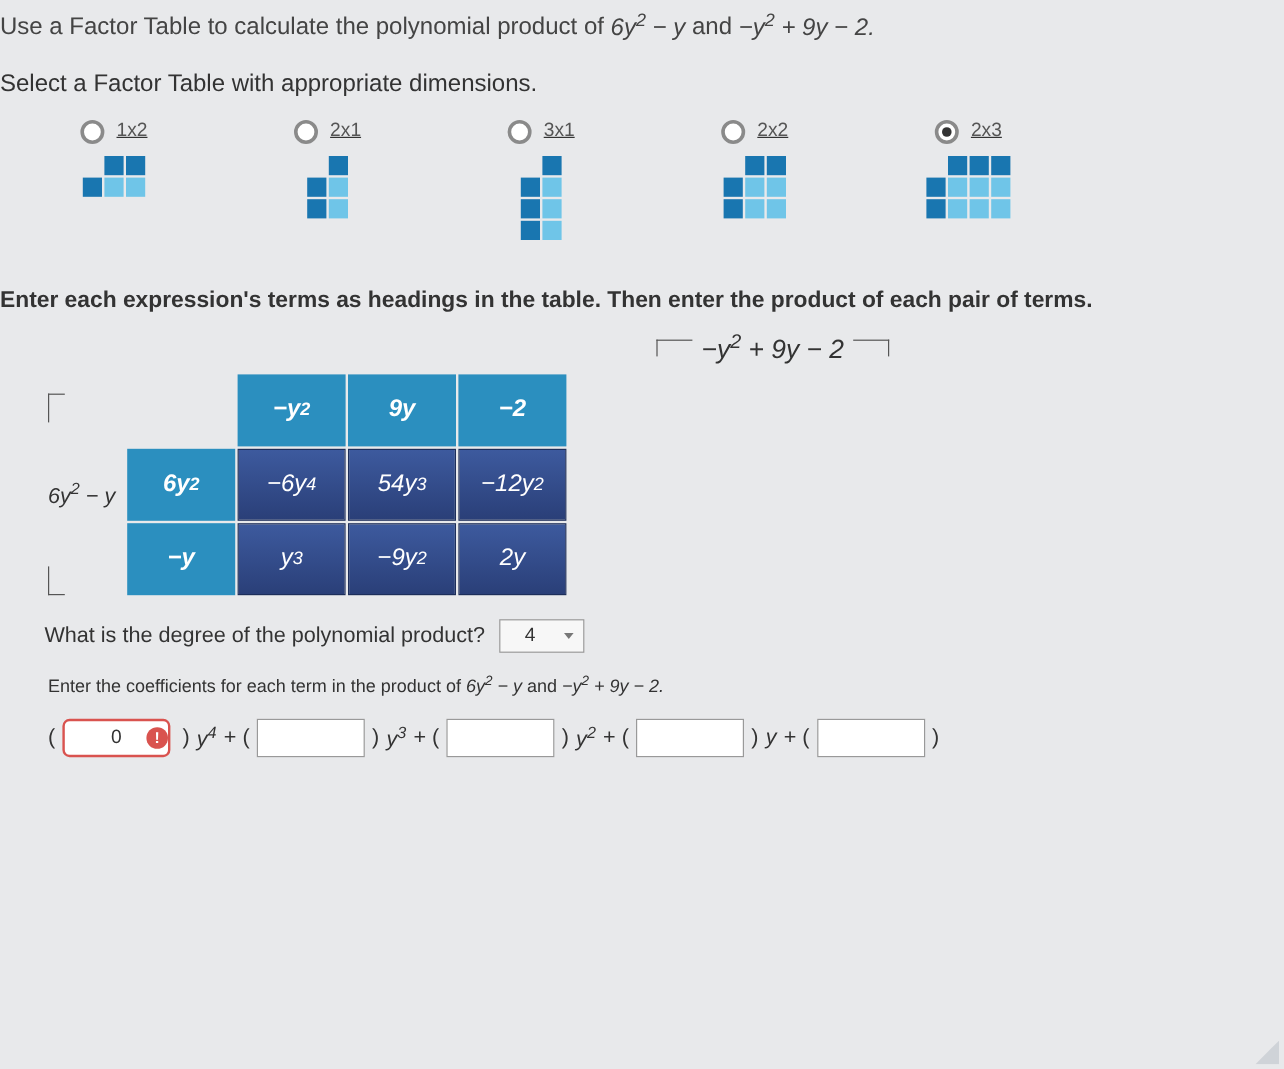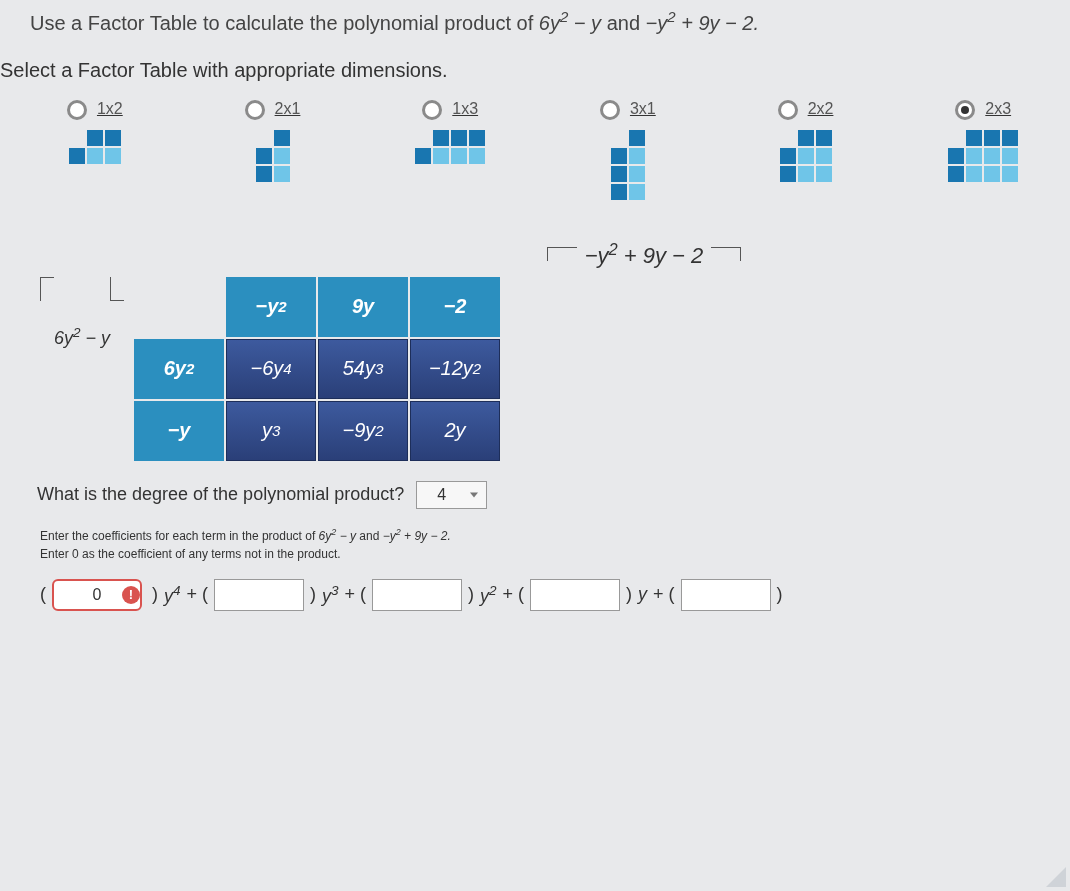--- a/index.html
+++ b/index.html
@@ -1,18 +1,18 @@
 <!DOCTYPE html>
 <html><head>
 <meta charset="utf-8">
 <style>
 * { box-sizing: border-box; margin: 0; padding: 0; }
 body { font-family: Arial, Helvetica, sans-serif; background: #e8e9eb; color: #333; width: 1070px; height: 891px; overflow: hidden; position: relative; }
 .page { padding: 8px 12px 12px 0; }
-.prompt { font-size: 20px; color: #444; margin-bottom: 24px; padding-left: 30px; }
+.prompt { font-size: 20px; color: #444; margin-bottom: 24px; }
 .sub-prompt { font-size: 20px; font-weight: normal; color: #333; margin-bottom: 18px; }
 sup { font-size: 0.75em; vertical-align: super; }
 
 .options-row { display: flex; gap: 28px; margin-bottom: 40px; padding-left: 20px; flex-wrap: nowrap; }
 .option { display: flex; flex-direction: column; align-items: center; width: 150px; }
 .option-head { display: flex; align-items: flex-start; gap: 10px; margin-bottom: 10px; justify-content: center; text-decoration: underline; }
 .radio { width: 20px; height: 20px; border: 3px solid #8a8a8a; border-radius: 50%; display: inline-flex; align-items: center; justify-content: center; background: #fff; }
 .radio.selected::after { content: ""; width: 8px; height: 8px; background: #333; border-radius: 50%; display: block; }
 .opt-label { font-size: 16px; color: #555; }
 
@@ -40,21 +40,21 @@
 .cell { display: flex; align-items: center; justify-content: center; font-size: 20px; color: #fff; font-style: italic; }
 .hdr-top { background: #2b8fbf; font-weight: bold; }
 .hdr-left { background: #2b8fbf; font-weight: bold; font-style: italic; }
 .prod { background: linear-gradient(#3d5a9e, #2a3f78); font-weight: normal; border:1px solid #1d2e5a; }
 .blank { background: transparent; }
 
 .q-row { display: flex; align-items: center; gap: 12px; font-size: 18px; color: #333; margin-bottom: 18px; padding-left: 37px; }
 .select-box { border: 1px solid #999; background: #f7f7f7; padding: 4px 40px 4px 20px; font-size: 16px; position: relative; display:inline-block; }
 .select-box::after { content:""; position:absolute; right:8px; top:50%; transform:translateY(-50%); border-left:4px solid transparent; border-right:4px solid transparent; border-top:5px solid #777; }
 
-.coef-instruct { font-size: 12px; color: #333; padding-left: 40px; margin-bottom: 4px; }
+.coef-instruct { font-size: 15px; color: #333; padding-left: 40px; margin-bottom: 4px; }
 .coef-row { display: flex; align-items: center; gap: 6px; font-size: 18px; color: #333; padding-left: 40px; margin-top: 18px; flex-wrap: nowrap; }
 .input-box { width: 90px; height: 32px; border: 1px solid #999; background: #fff; display:inline-flex; align-items:center; justify-content:center; font-size:16px; }
 .input-box.err { border: 2px solid #d9534f; border-radius: 6px; }
 .err-icon { width:18px; height:18px; background:#d9534f; border-radius:50%; color:#fff; font-size:13px; font-weight:bold; display:inline-flex; align-items:center; justify-content:center; margin-left:-26px; margin-right:6px; z-index:2; position:relative; }
 .term { font-style: italic; }
 
 .corner { position:absolute; right:4px; bottom:4px; width:20px; height:20px; background:#cfd3d8; clip-path: polygon(100% 0, 100% 100%, 0 100%); }
 </style>
 </head>
 <body>
@@ -95,36 +95,20 @@
           <div class="c dk"></div>
         <div class="c dk"></div>
           <div class="c lt"></div>
         <div class="c dk"></div>
           <div class="c lt"></div>
       </div>
     </div>
     <div class="option">
       <div class="option-head">
           <span class="radio"></span>
-          <span class="opt-label">1x3</span>
-        </div>
-      <div class="mini" style="grid-template-columns:repeat(4,16px);grid-template-rows:repeat(2,16px);">
-        <div class="c em"></div>
-          <div class="c dk"></div>
-          <div class="c dk"></div>
-          <div class="c dk"></div>
-        <div class="c dk"></div>
-          <div class="c lt"></div>
-          <div class="c lt"></div>
-          <div class="c lt"></div>
-      </div>
-    </div>
-    <div class="option">
-      <div class="option-head">
-          <span class="radio"></span>
           <span class="opt-label">3x1</span>
         </div>
       <div class="mini" style="grid-template-columns:repeat(2,16px);grid-template-rows:repeat(4,16px);">
         <div class="c em"></div>
           <div class="c dk"></div>
         <div class="c dk"></div>
           <div class="c lt"></div>
         <div class="c dk"></div>
           <div class="c lt"></div>
         <div class="c dk"></div>
@@ -163,33 +147,34 @@
           <div class="c lt"></div>
           <div class="c lt"></div>
         <div class="c dk"></div>
           <div class="c lt"></div>
           <div class="c lt"></div>
           <div class="c lt"></div>
       </div>
     </div>
   </div>
 
+  <div class="instruct">Enter each expression's terms as headings in the table. Then enter the product of each pair of terms.</div>
 
   <div style="padding-left:230px;">
     <div class="top-label">
       <div class="bracket">
         <span class="bl"></span>
         <span class="term"><span>−y</span><sup>2</sup><span> + 9y − 2</span></span>
         <span class="br"></span>
       </div>
     </div>
   </div>
 
   <div class="table-wrap">
-    <div style="display:flex; flex-direction:row; align-items:flex-start; justify-content:flex-end; height:184px;">
+    <div style="display:flex; flex-direction:column; align-items:flex-start; justify-content:flex-end; height:184px;">
       <div class="side-bracket-top"></div>
       <div class="side-label">
         <span class="term"><span>6y</span><sup>2</sup><span> − y</span></span>
       </div>
       <div class="side-bracket-bot"></div>
     </div>
 
     <div class="grid">
       <div class="cell blank"></div>
       <div class="cell hdr-top">
@@ -233,21 +218,20 @@
     <span>What is the degree of the polynomial product?</span>
     <span class="select-box"><span>4</span></span>
   </div>
 
   <div class="coef-instruct">
     <span>Enter the coefficients for each term in the product of </span>
     <span class="term"><span>6y</span><sup>2</sup><span> − y</span></span>
     <span> and </span>
     <span class="term"><span>−y</span><sup>2</sup><span> + 9y − 2.</span></span>
   </div>
-  <div class="coef-instruct">Enter 0 as the coefficient of any terms not in the product.</div>
 
   <div class="coef-row">
     <span>( </span>
     <span class="input-box err">
         <span>0</span>
       </span>
     <span class="err-icon">!</span>
     <span> )</span>
     <span class="term"><span>y</span><sup>4</sup></span>
     <span> + ( </span>

